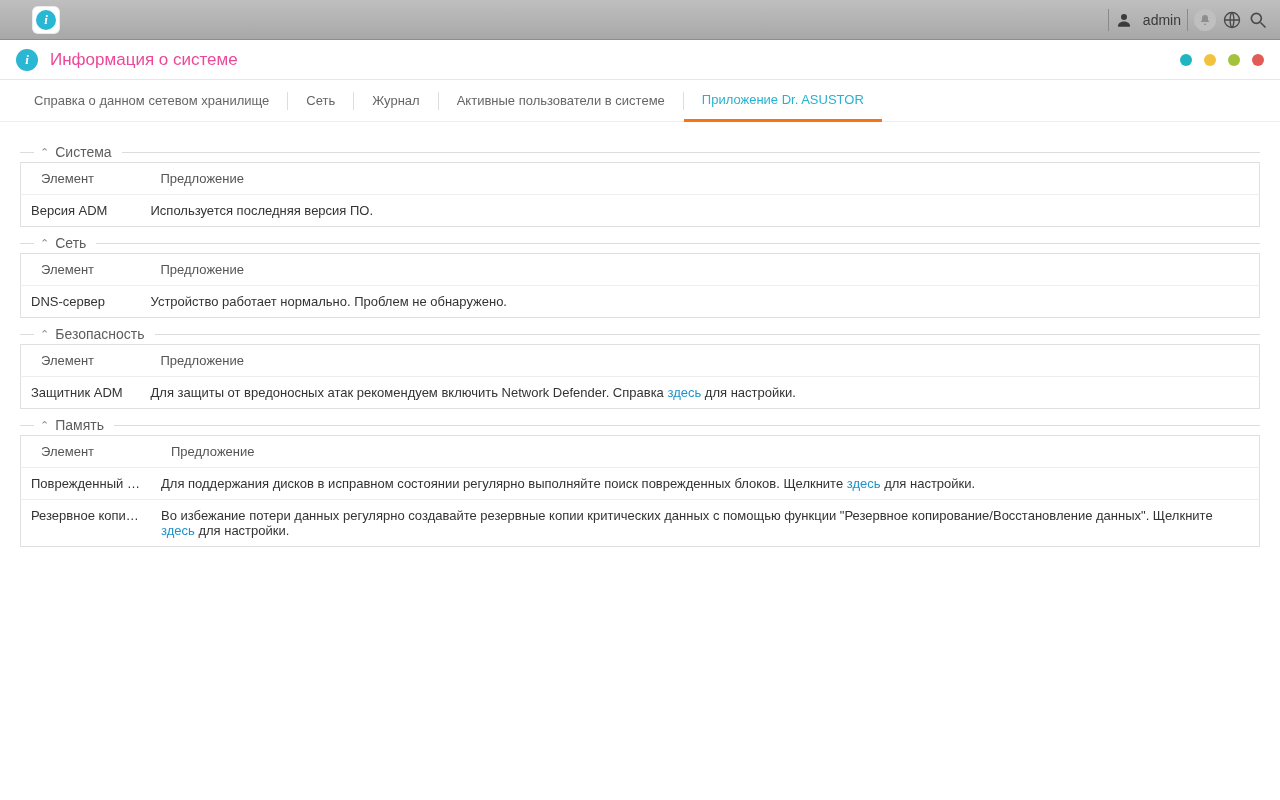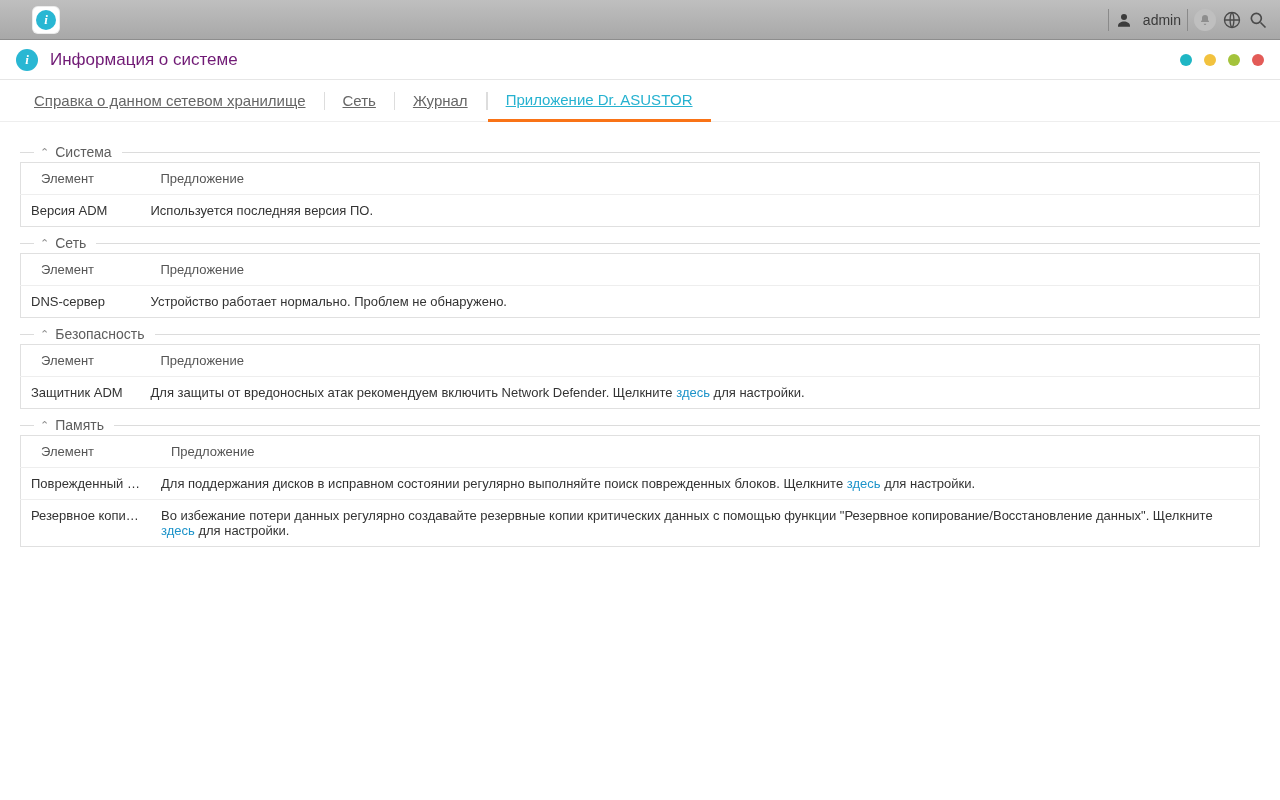--- a/index.html
+++ b/index.html
@@ -44,39 +44,38 @@
   .window {
     background:#fff;
   }
   .win-header {
     height: 40px;
     display:flex; align-items:center;
     padding: 0 16px;
     border-bottom: 1px solid #e6e6e6;
   }
   .win-header .info-glyph { width:22px; height:22px; font-size:13px; }
-  .win-title { margin-left: 12px; font-size: 17px; color:#701a75; font-weight:400;}
+  .win-title { margin-left: 12px; font-size: 17px; color:#ec4899; font-weight:400;}
   .win-spacer { flex:1; }
   .win-dots { display:flex; gap:12px; }
   .dot { width:12px; height:12px; border-radius:50%; }
   .dot.teal{background:#1fb6c4;} .dot.yellow{background:#f2c23e;}
   .dot.green{background:#a4c33b;} .dot.red{background:#e35b57;}
   .tabs {
     display:flex; align-items:center;
     padding: 0 16px;
     height: 42px;
     border-bottom: 1px solid #eee;
   }
   .tab {
     padding: 0 18px;
     height: 100%;
     display:flex; align-items:center;
-    color:#666; font-size:15px;
+    color:#666; font-size:13px;
     cursor:pointer;
-    text-decoration:underline;
   }
   .tab.active { color:#26b2d0; border-bottom:3px solid #f97316; margin-bottom:-1px; }
   .tab-sep { width:1px; height:18px; background:#ddd; }
   .content { padding: 14px 20px; }
   .btn-row { display:flex; gap:12px; margin-bottom: 10px;}
   .btn {
     border:1px solid #c8c8c8; background:#fafafa;
     padding: 6px 14px; border-radius:3px;
     font-size:13px; color:#444; cursor:pointer;
   }
@@ -156,20 +155,21 @@
     </div>
   </div>
 
   <div class="tabs">
     <div class="tab">Справка о данном сетевом хранилище</div>
     <div class="tab-sep"></div>
     <div class="tab">Сеть</div>
     <div class="tab-sep"></div>
     <div class="tab">Журнал</div>
     <div class="tab-sep"></div>
+    <div class="tab">Активные пользователи в системе</div>
     <div class="tab-sep"></div>
     <div class="tab active">Приложение Dr. ASUSTOR</div>
   </div>
 
   <div class="content">
 
     <div class="section">
       <div class="section-header">
         <span class="line-l"></span>
           <span class="caret">⌃</span>
@@ -220,21 +220,21 @@
       </div>
       <table class="tbl">
         <tbody>
             <tr>
           <th class="col1">Элемент</th>
           <th>Предложение</th>
         </tr>
         <tr>
           <td>Защитник ADM</td>
           <td>
-            <span>Для защиты от вредоносных атак рекомендуем включить Network Defender. Щелкните </span><a class="inline">здесь</a><span> для настройки.</span>
+            <span>Для защиты от вредоносных атак рекомендуем включить Network Defender. Справка </span><a class="inline">здесь</a><span> для настройки.</span>
           </td>
         </tr>
       </tbody>
         </table>
     </div>
 
     <div class="section">
       <div class="section-header">
         <span class="line-l"></span>
           <span class="caret">⌃</span>

